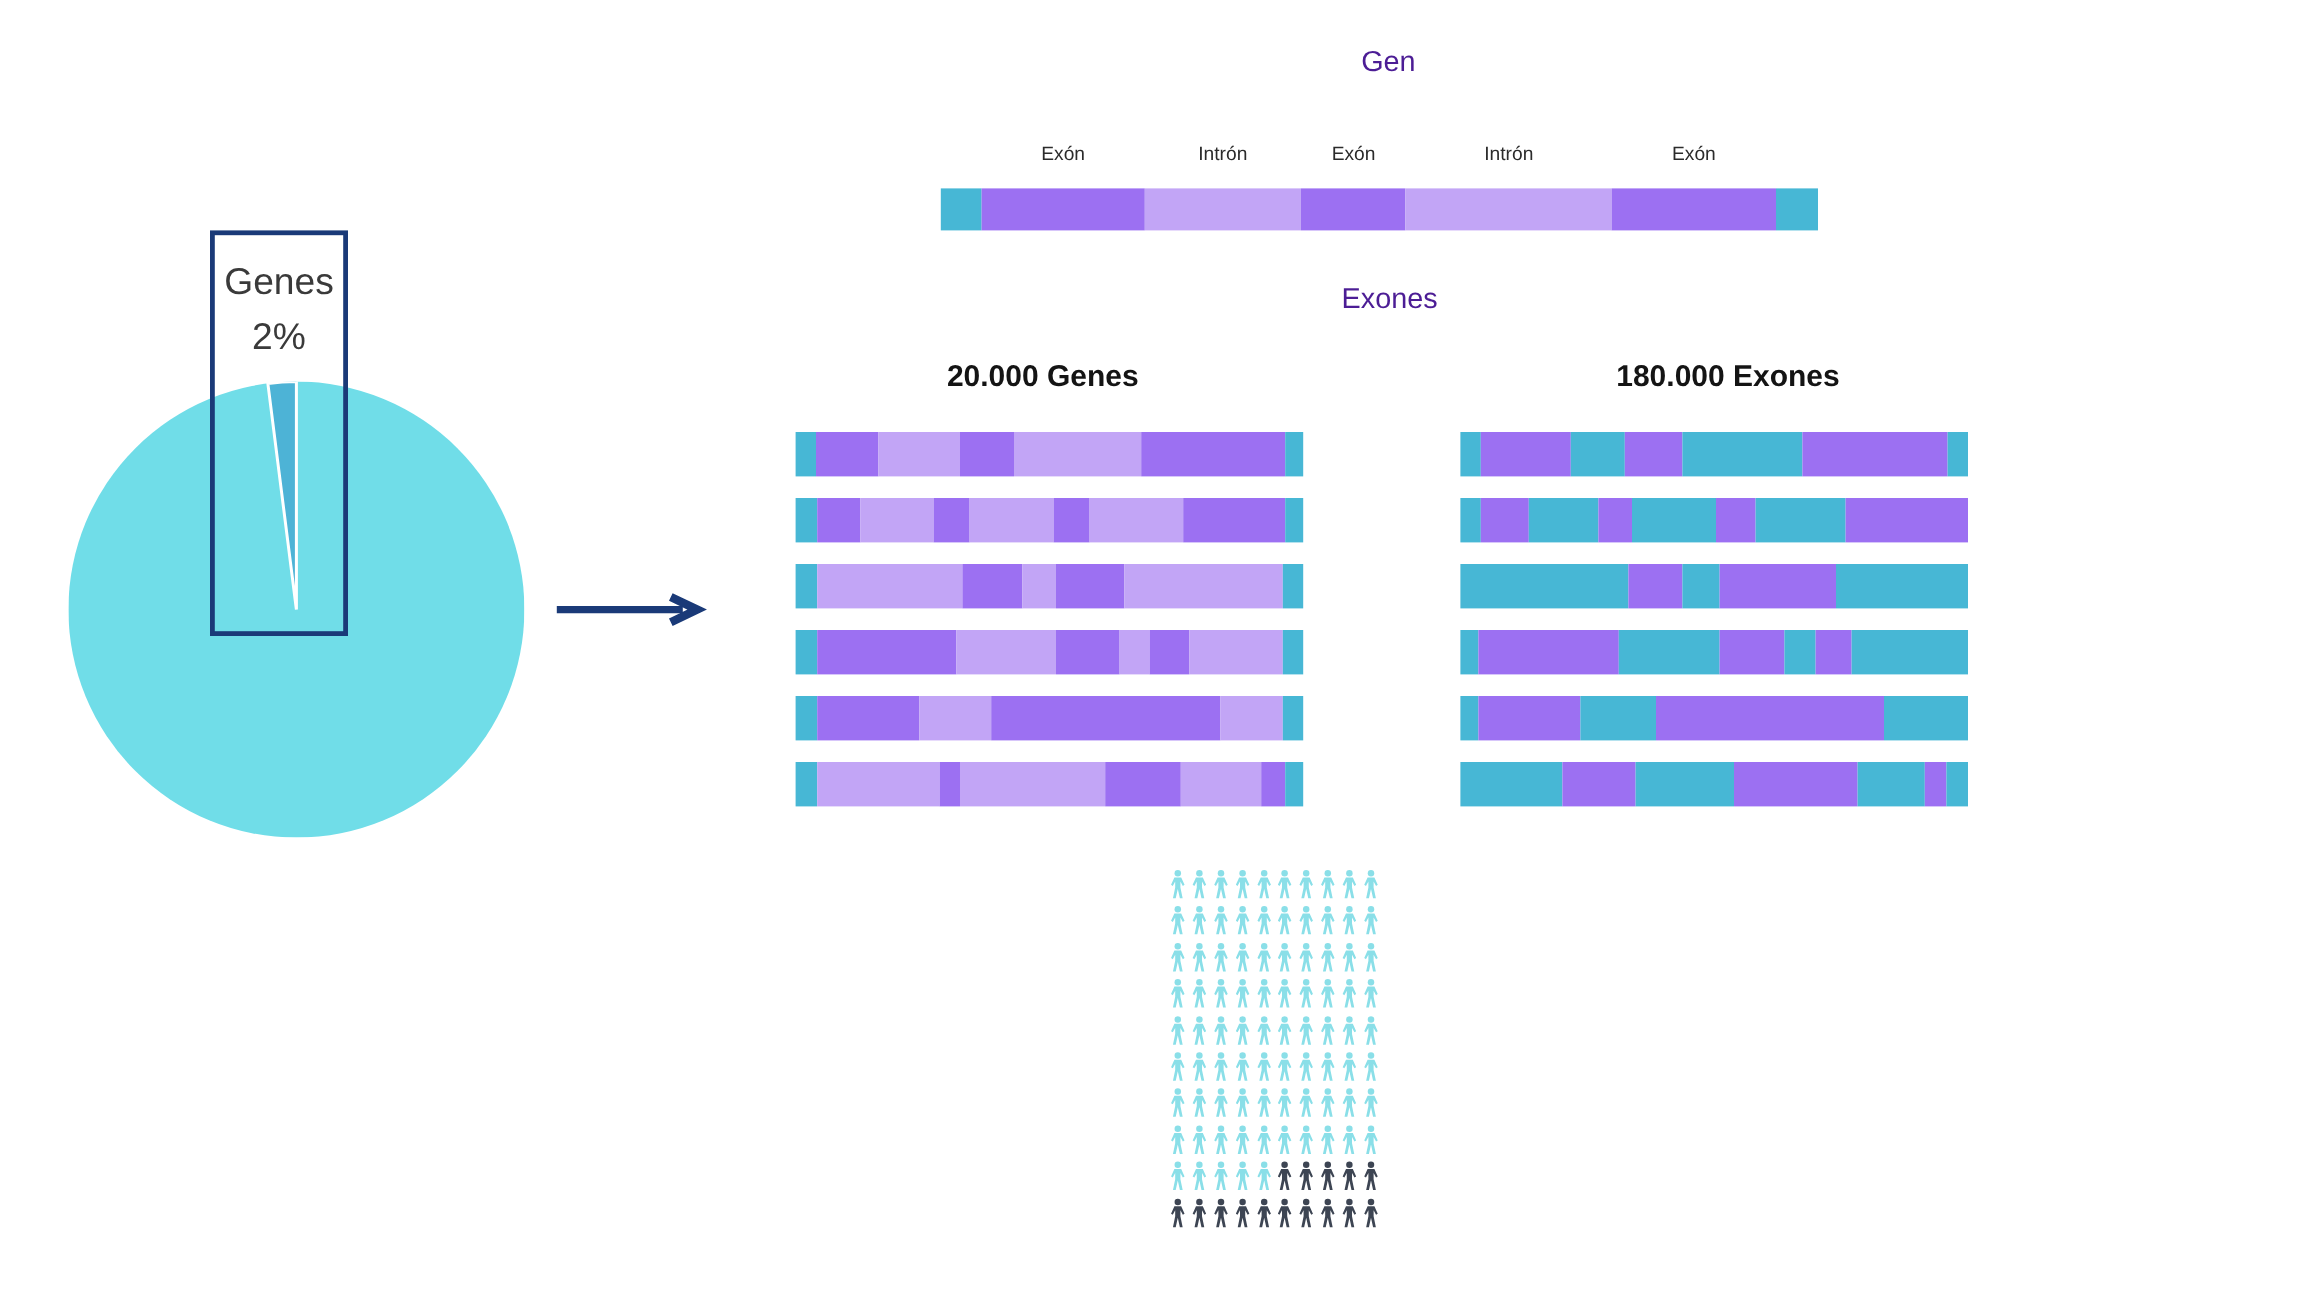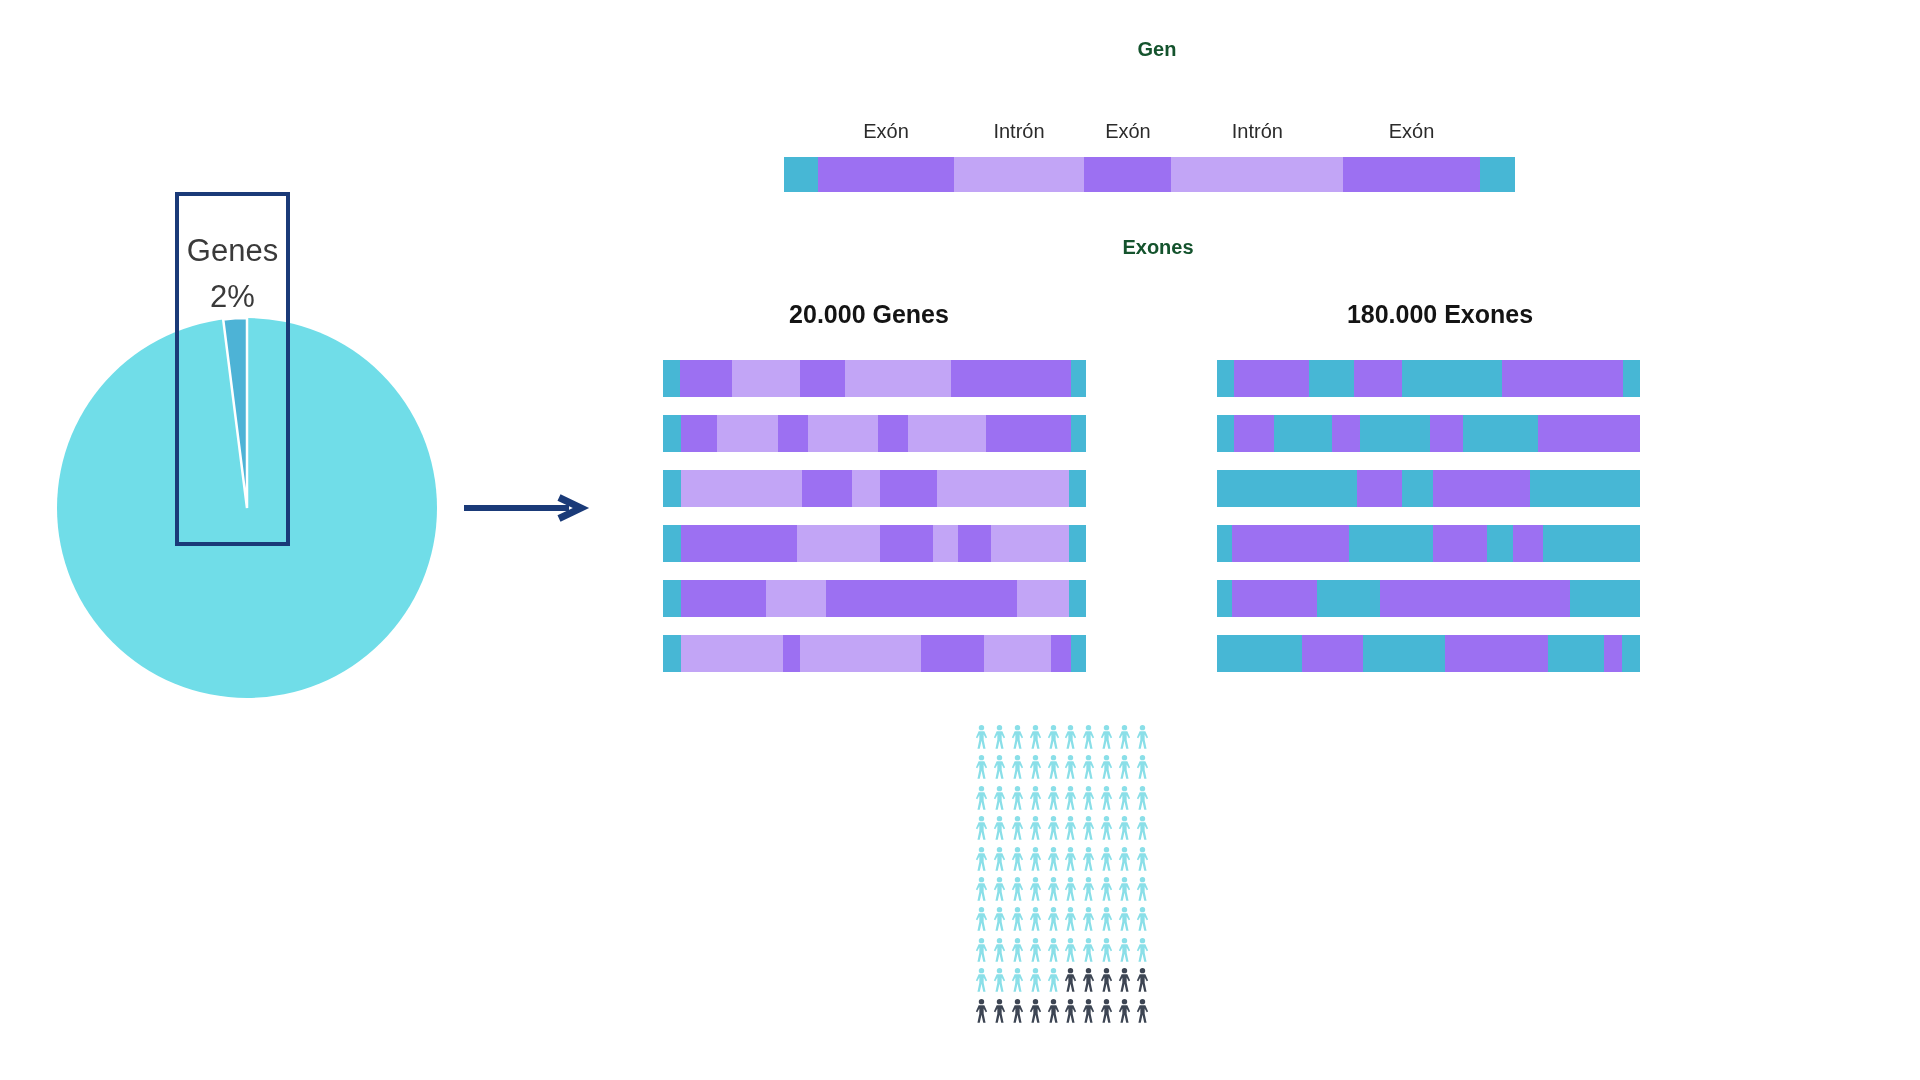--- a/index.html
+++ b/index.html
@@ -1,24 +1,24 @@
 <!DOCTYPE html>
 <html><head>
 <meta charset="utf-8">
 <style>
   html,body{margin:0;padding:0;background:#ffffff;}
   .canvas{position:relative;width:1920px;height:1080px;background:#ffffff;
           font-family:"Liberation Sans",sans-serif;overflow:hidden;}
   .abs{position:absolute;}
   .center{text-align:center;}
-  .section-title{font-weight:700;color:#14532d;font-size:20px;}
+  .section-title{font-weight:400;color:#4c1d95;font-size:24px;}
   .col-heading{font-weight:700;color:#141414;font-size:25px;}
   .pie-caption{font-weight:300;color:#3a3a3a;font-size:33px;line-height:45px;}
   .box-label{font-weight:300;color:#3a3a3a;font-size:31px;line-height:46px;}
-  .gene-labels{display:flex;font-size:20px;color:#2b2b2b;}
+  .gene-labels{display:flex;font-size:16px;color:#2b2b2b;}
   .gene-labels>div{flex-basis:0;text-align:center;white-space:nowrap;}
   .bar{display:flex;height:37px;margin-bottom:18px;}
   .bar>div{flex-basis:0;height:100%;}
   .genebar{display:flex;height:35px;}
   .genebar>div{flex-basis:0;height:100%;}
   .people-grid{display:grid;grid-template-columns:repeat(10,17.8px);grid-auto-rows:30.4px;}
   .people-grid span{display:flex;align-items:flex-start;justify-content:center;}
   .caption{font-size:24px;line-height:36px;color:#1f1f1f;text-align:center;}
   .caption b{font-weight:700;color:#111111;}
   .highlight-box{border:4px solid #1a3a78;background:transparent;}
@@ -26,21 +26,21 @@
 </head>
 <body>
 
 <div class="canvas">
 
   <svg class="abs" style="left:57px;top:318px;" width="380" height="380" viewBox="-190 -190 380 380">
     <circle id="pie-circle" cx="0" cy="0" r="190" fill="#70dde8"></circle>
     <path id="pie-slice" d="M0,0 L-23.8,-188.5 A190,190 0 0 1 0,-190 Z" fill="#4db3d6" stroke="#ffffff" stroke-width="2.5"></path>
   </svg>
 
-  <div class="abs highlight-box" style="left:175px;top:192px;width:107px;height:314px;padding-top:32px;">
+  <div class="abs highlight-box" style="left:175px;top:192px;width:107px;height:314px;padding-top:16px;">
     <div class="box-label center">Genes</div>
     <div class="box-label center">2%</div>
   </div>
 
   <div class="abs pie-caption center" style="left:85px;top:722px;width:360px;">
   </div>
 
   <svg class="abs" style="left:462px;top:494px;" width="132" height="28" viewBox="0 0 132 28">
     <path d="M2,14 L107,14" stroke="#1a3a78" stroke-width="6" fill="none"></path>
     <path d="M97,3.5 L119,14 L97,24.5" stroke="#1a3a78" stroke-width="7" fill="none" stroke-linejoin="miter"></path>

